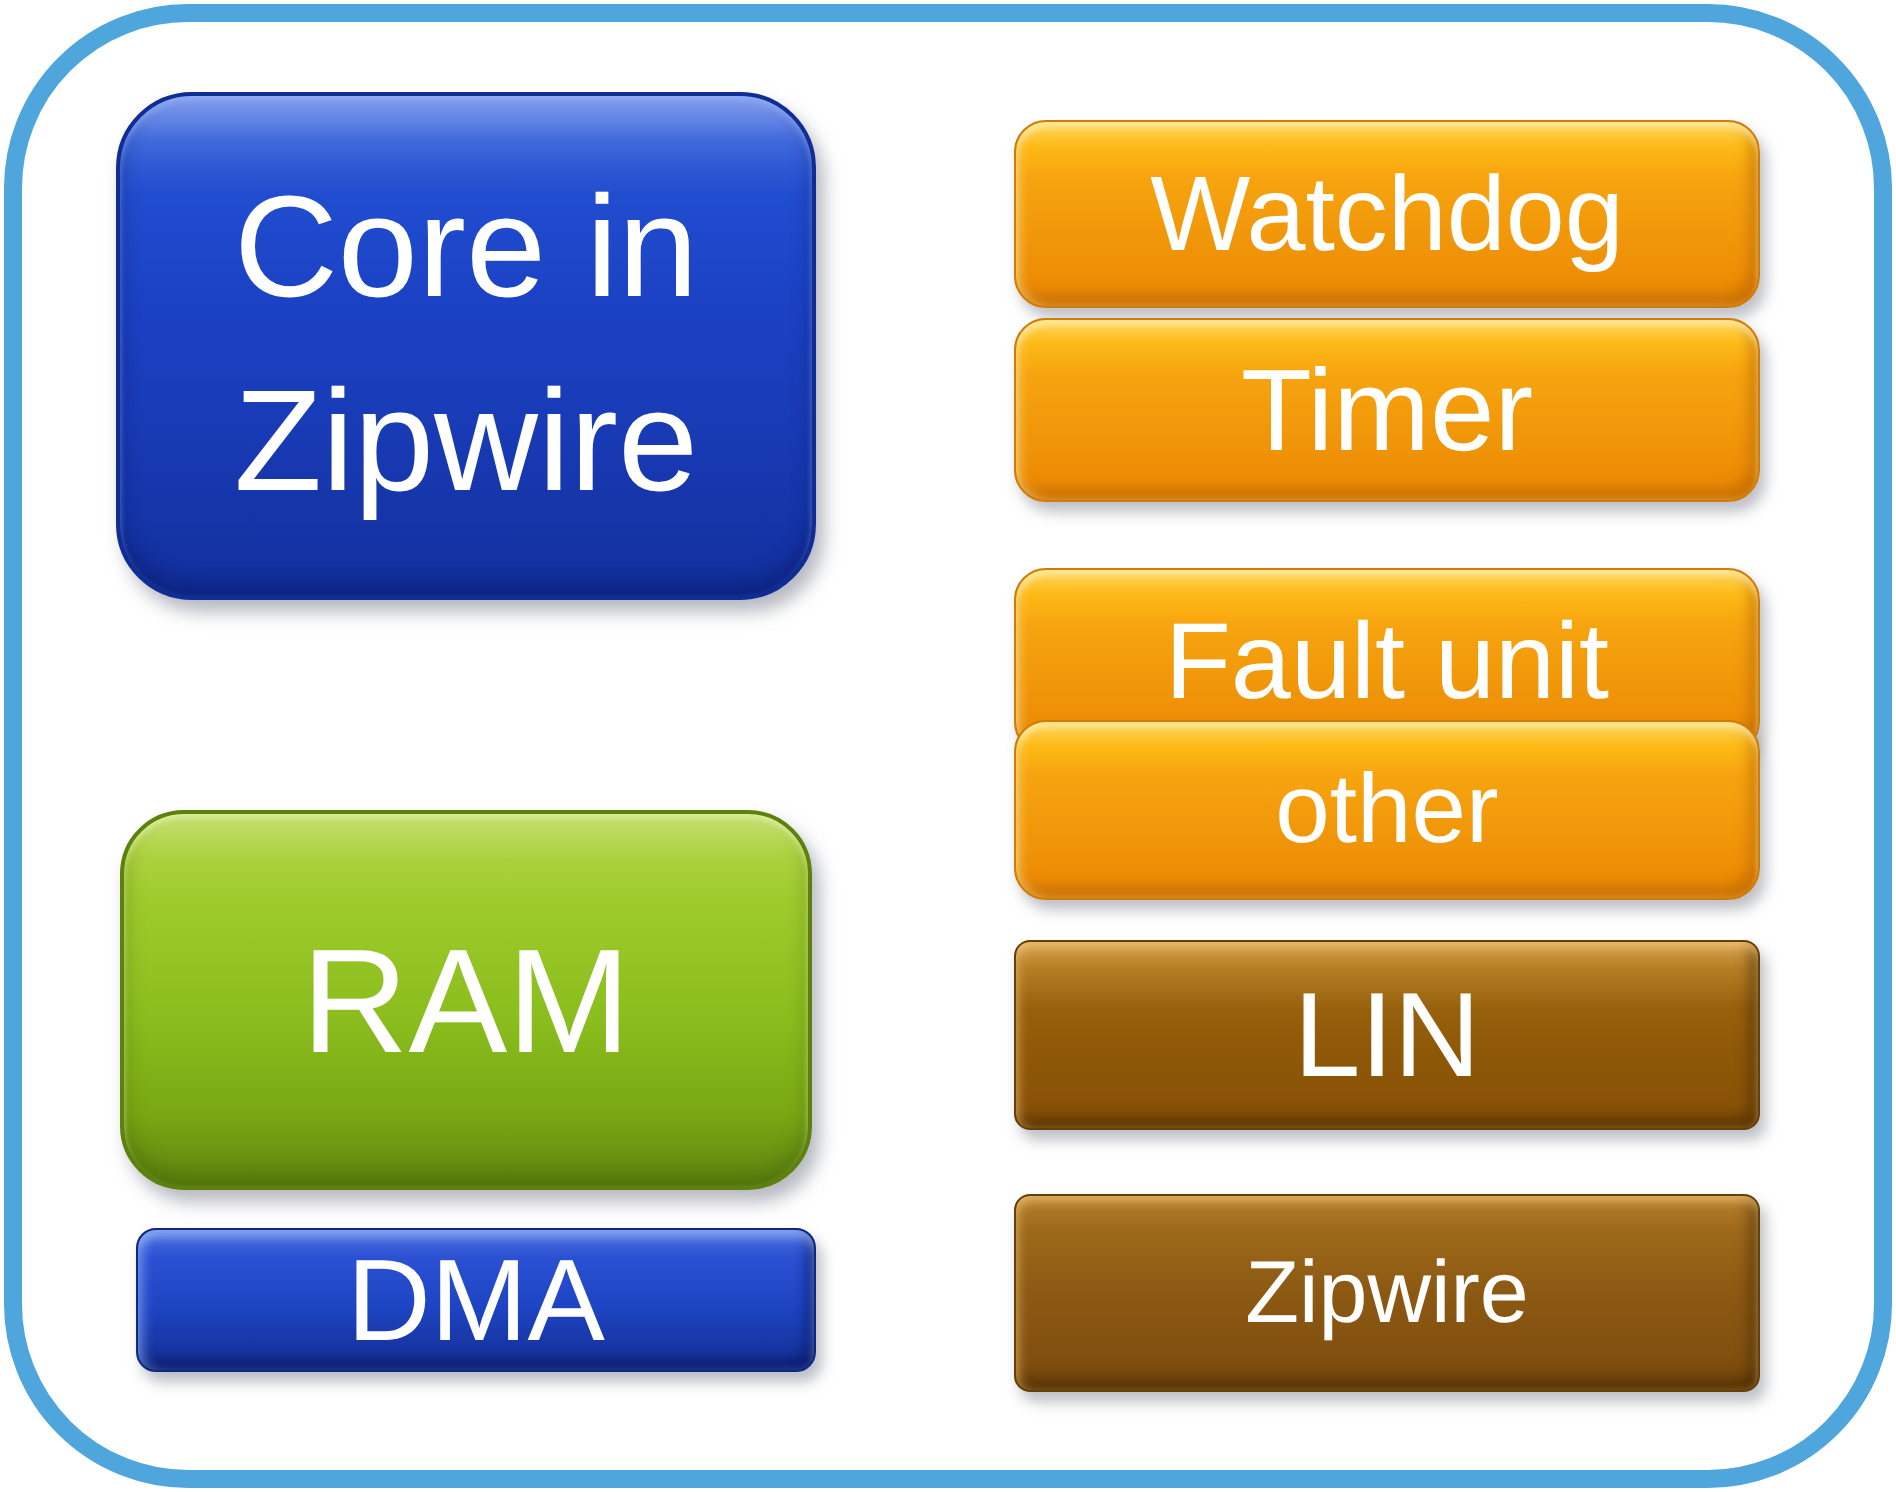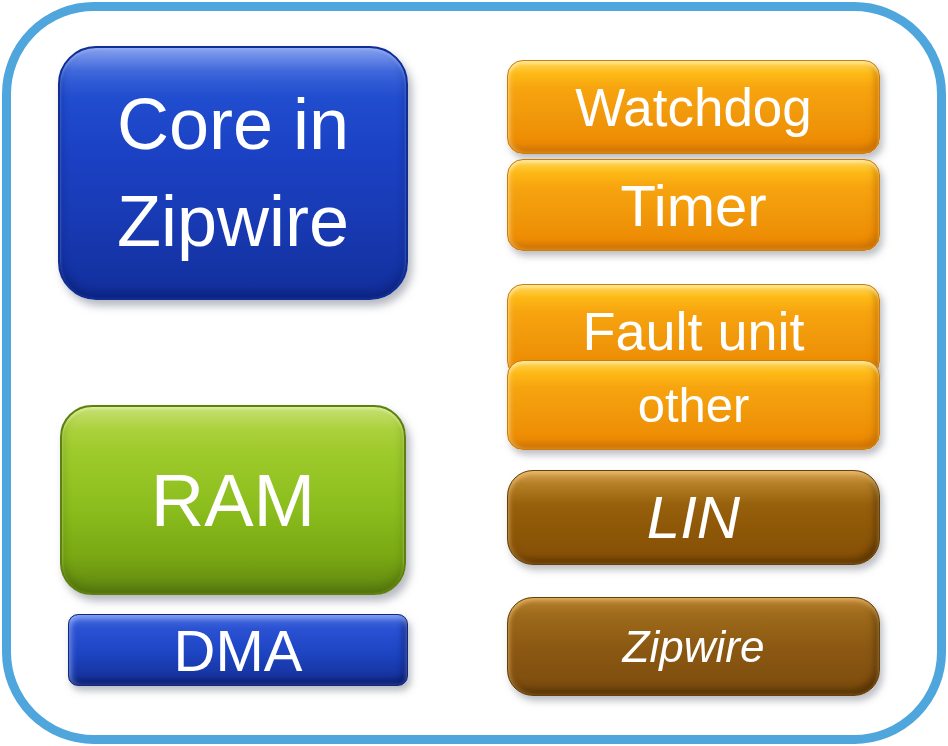--- a/index.html
+++ b/index.html
@@ -83,27 +83,26 @@
   .orange {
     border-radius: 16px;
     background: linear-gradient(180deg, #ffd75c 0%, #fdb915 14%, #f7a40f 30%, #f0970a 62%, #ee8d04 86%, #e68406 100%);
     border: 1px solid #cf7c08;
     box-shadow: inset 0 3px 3px rgba(255,240,180,0.65),
                 inset 3px 0 4px rgba(255,220,130,0.45),
                 inset -4px -5px 7px rgba(175,95,0,0.55),
                 3px 5px 7px rgba(125,130,142,0.5);
   }
   .brown {
-    border-radius: 26px;
+    border-radius: 8px;
     border: 1px solid #65400a;
     box-shadow: inset 0 3px 4px rgba(250,205,130,0.55),
                 inset 3px 0 4px rgba(220,170,90,0.35),
                 inset -4px -5px 7px rgba(55,32,0,0.55),
                 3px 5px 7px rgba(125,130,142,0.5);
-    font-style: italic;
   }
   .watchdog { top: 60px;  height: 92px; font-size: 53px; }
   .timer    { top: 159px; height: 90px; font-size: 58px; }
   .fault    { top: 258px; height: 91px; font-size: 54px; margin-top: 26px; }
   .other    { top: 360px; height: 88px; font-size: 49px; }
   .lin {
     top: 470px; height: 93px; font-size: 60px;
     background: linear-gradient(180deg, #d9a451 0%, #b57f26 14%, #97600c 36%, #8e5808 60%, #864f06 100%);
   }
   .zipwire {

